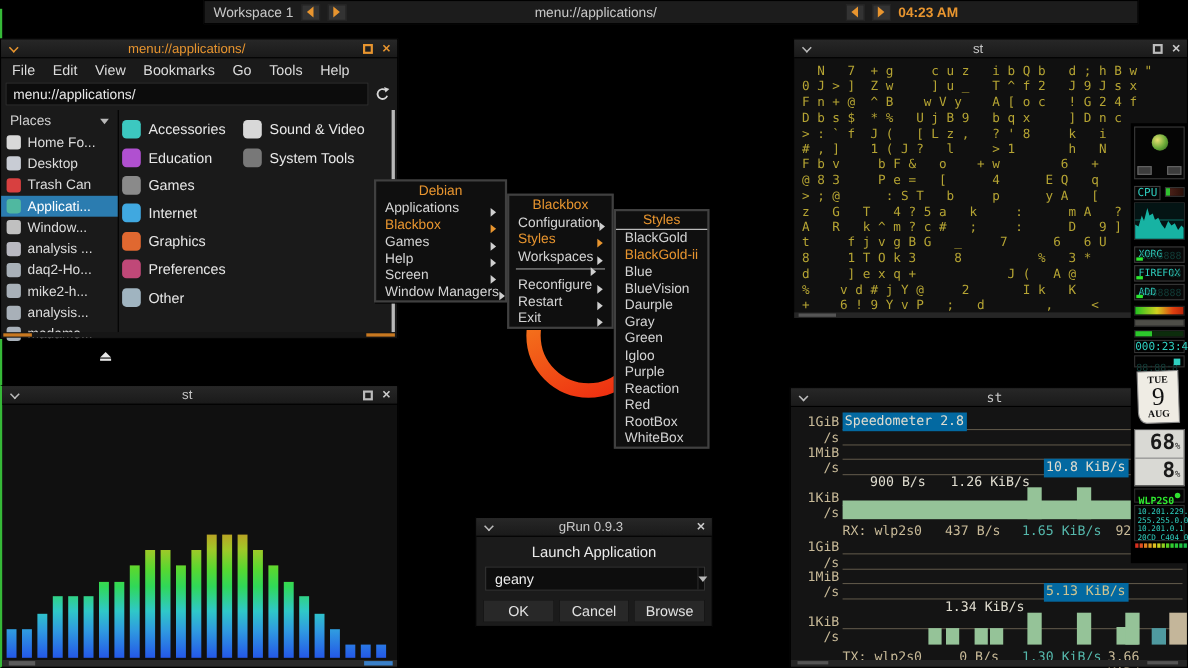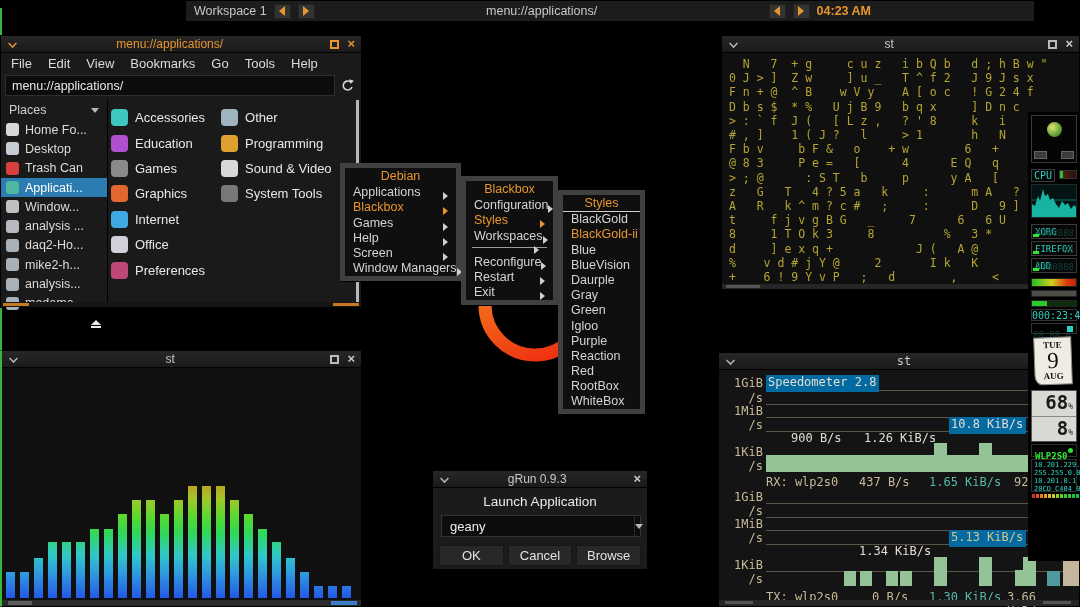--- a/index.html
+++ b/index.html
@@ -46,21 +46,21 @@
   .eject { margin-left:auto; display:flex; flex-direction:column; align-items:center; gap:1px; }
   .eject .t { width:0; height:0; border-bottom:5px solid #e8e8e8; border-left:5px solid transparent; border-right:5px solid transparent; }
   .eject .b { width:10px; height:2px; background:#e8e8e8; }
   #fm .icons { position:relative; flex:1; }
   #fm .grid { position:absolute; left:3px; top:5px; display:grid; grid-template-rows:repeat(7,25.4px);
               grid-auto-flow:column; grid-auto-columns:max-content; column-gap:6px; }
   .citem { display:flex; align-items:center; gap:7px; font-size:13px; color:#e8e8e8; padding-right:10px; cursor:pointer; }
   .cicon { width:17px; height:17px; border-radius:4px; flex:none; }
   #fm .scroll { position:absolute; right:2px; top:0; bottom:0; width:3px; background:#b8b8b8; }
   
-  .menu { position:absolute; background:#0f0f0f; border:5px solid #404040; box-shadow:1px 1px 0 #000; }
+  .menu { position:absolute; background:#0f0f0f; border:2px solid #404040; box-shadow:1px 1px 0 #000; }
   .mtitle { height:17px; line-height:17px; text-align:center; color:#e8952f; font-size:12.5px; }
   .mtitle.ul { border-bottom:1px solid #cfcfcf; }
   .mitem { height:15.2px; line-height:15px; display:flex; align-items:flex-end; padding:0 8px; font-size:12.5px; color:#d4d4d4; cursor:pointer; white-space:nowrap; }
   .mitem .lb { flex:1; }
   .mitem.hl { color:#e8952f; }
   .mitem.hl .tri-r { border-left-color:#e8952f; }
   .mitem.sep { height:7px; border-top:1px solid #9a9a9a; margin:3px 6px 1px; cursor:default; }
   
   #term1 { left:721px; top:35px; width:359px; height:255px; background:#101010; }
   #term1 pre { position:absolute; left:7px; top:21px; font:11.5px/14.2px "DejaVu Sans Mono",monospace; color:#b5a433; white-space:pre; }
@@ -82,21 +82,21 @@
   #speedo .rxb .bar { bottom:134px; } #speedo .txb .bar { bottom:20px; }
   
   #grun { left:432px; top:470px; width:216px; height:100px; background:#1b1b1b; }
   #grun .head { text-align:center; margin-top:6px; font-size:13.5px; color:#eaeaea; }
   #grun .inp { position:absolute; left:8px; top:44px; width:200px; height:22px; background:#0d0d0d; border:1px solid #333; display:flex; align-items:center; }
   #grun .inp input { flex:1; background:transparent; border:none; outline:none; color:#ececec; font-size:13px; padding:0 8px; font-family:inherit; }
   #grun .dd { width:18px; height:100%; display:flex; align-items:center; justify-content:center; border-left:1px solid #2a2a2a; cursor:pointer; }
   #grun .btns { position:absolute; left:6px; right:6px; top:74px; display:flex; gap:4px; }
   #grun .btns button { flex:1; height:21px; background:#282828; border:1px solid #161616; color:#e2e2e2; font-size:13px; cursor:pointer; font-family:inherit; }
   
-  #dock { left:1028px; top:112px; width:52px; height:449px; background:#000; }
+  #dock { left:1028px; top:112px; width:52px; height:400px; background:#000; }
   .dpanel { position:absolute; left:3px; width:46px; background:#070707; border:1px solid #3a3a3a; }
   .lcd { color:#2fd0c0; font-family:"DejaVu Sans Mono",monospace; }
   .ghost { color:#123f3a; font-family:"DejaVu Sans Mono",monospace; }
   .dp { height:15px; margin-bottom:2px; background:#080808; border:1px solid #3a3a3a; position:relative; }
   .dp .lb { position:absolute; left:3px; top:2px; font-size:9px; }
   .dp .gh { position:absolute; right:2px; top:3px; font-size:9px; }
   .dp .tick { position:absolute; left:1px; bottom:1px; width:6px; height:3px; background:#2ee82e; }
   .cal { position:absolute; left:6px; width:38px; height:48px; background:#efece4; border:1px solid #888;
          text-align:center; font-family:"Liberation Serif",serif; color:#111; transform:rotate(-2deg);
          border-bottom-left-radius:8px 10px; box-shadow:1px 2px 2px #000; }
@@ -219,48 +219,40 @@
             <span class="cicon" style="background: rgb(176, 80, 208);"></span>
             <span>Education</span>
           </div>
 
           <div class="citem">
             <span class="cicon" style="background: rgb(138, 138, 138);"></span>
             <span>Games</span>
           </div>
 
           <div class="citem">
+            <span class="cicon" style="background: rgb(64, 168, 224);"></span>
+            <span>Internet</span>
+          </div>
+
+          <div class="citem">
             <span class="cicon" style="background: rgb(224, 104, 48);"></span>
             <span>Graphics</span>
           </div>
 
-          <div class="citem">
-            <span class="cicon" style="background: rgb(64, 168, 224);"></span>
-            <span>Internet</span>
-          </div>
-
-          <div class="citem">
-            <span class="cicon" style="background: rgb(208, 208, 216);"></span>
-            <span>Office</span>
-          </div>
 
           <div class="citem">
             <span class="cicon" style="background: rgb(192, 72, 120);"></span>
             <span>Preferences</span>
           </div>
 
           <div class="citem">
             <span class="cicon" style="background: rgb(160, 180, 192);"></span>
             <span>Other</span>
           </div>
 
-          <div class="citem">
-            <span class="cicon" style="background: rgb(224, 160, 48);"></span>
-            <span>Programming</span>
-          </div>
 
           <div class="citem">
             <span class="cicon" style="background: rgb(216, 216, 216);"></span>
             <span>Sound &amp; Video</span>
           </div>
 
           <div class="citem">
             <span class="cicon" style="background: rgb(120, 120, 120);"></span>
             <span>System Tools</span>
           </div>

